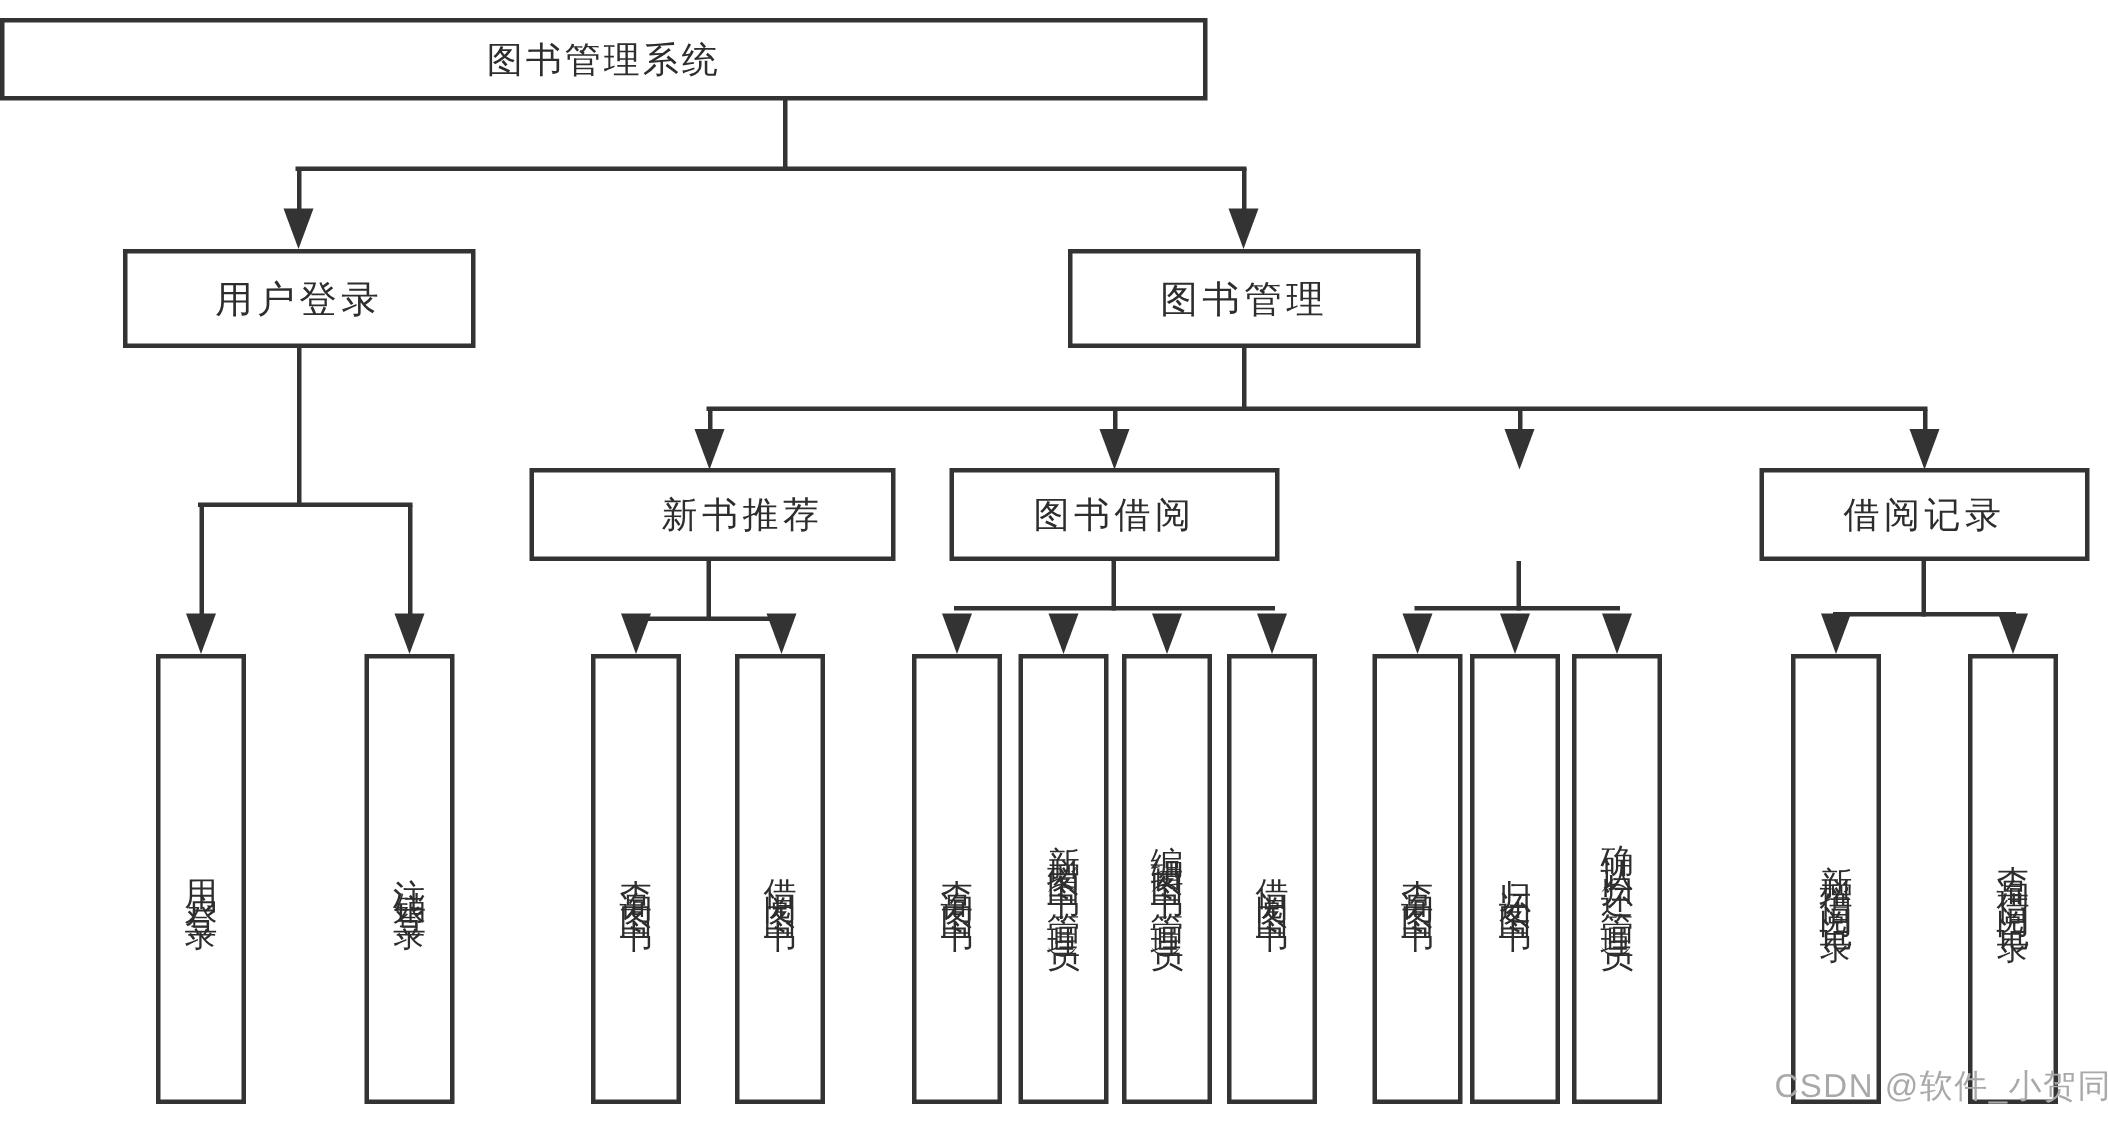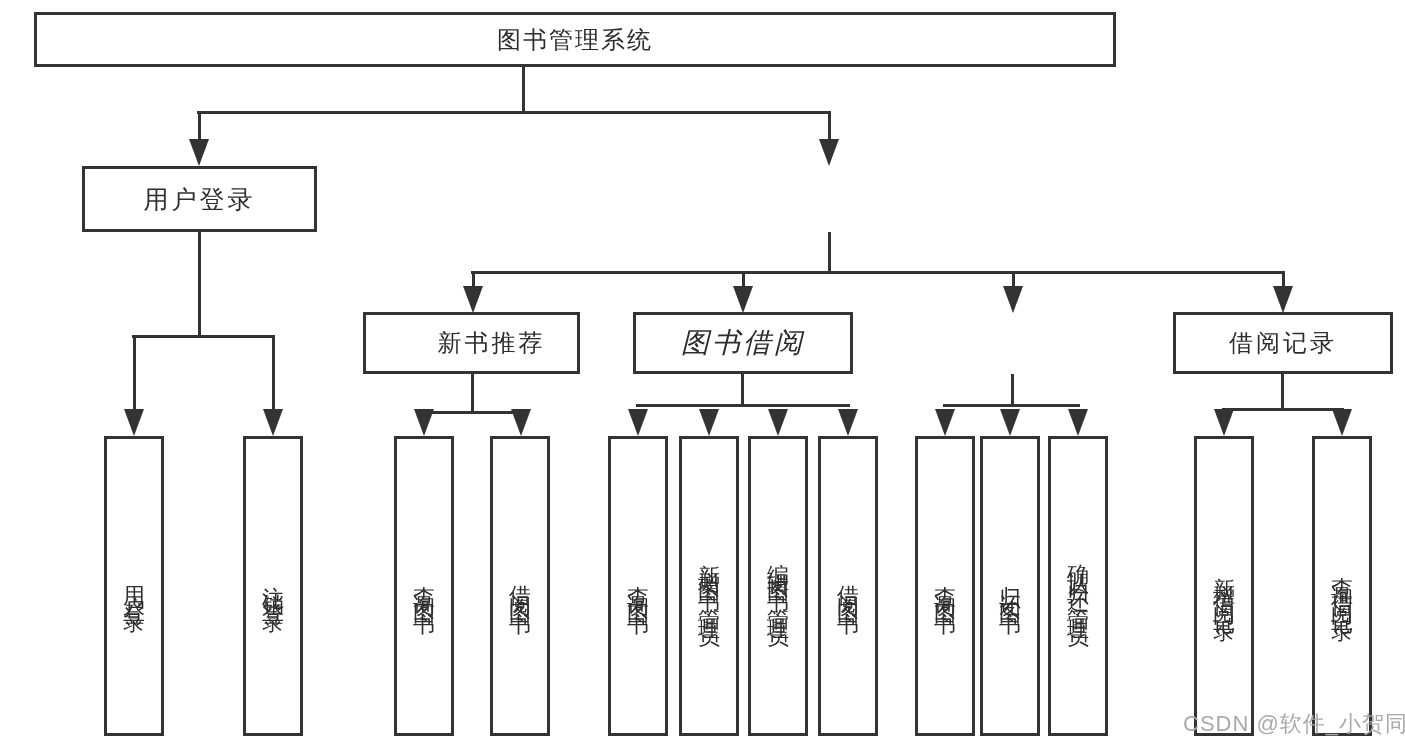--- a/index.html
+++ b/index.html
@@ -27,58 +27,61 @@
   .watermark{
     position:absolute;left:1183px;top:709px;font-size:22px;color:#a9a9a9;
     white-space:nowrap;z-index:5;letter-spacing:1px;
   }
 </style>
 </head>
 <body>
 
 <div id="canvas">
 
-  <div class="box" style="left:34px;top:12px;width:1082px;height:55px;justify-content:center;">
+  <div class="box" style="left:0;top:12px;width:805px;height:55px;justify-content:center;">
     <span class="hlabel root-label">图书管理系统</span>
   </div>
 
   <div class="vl" style="left:522px;top:65px;height:48px;"></div>
   <div class="hl" style="left:197px;top:111px;width:634px;"></div>
   <div class="vl" style="left:198px;top:112px;height:30px;"></div>
   <div class="vl" style="left:828px;top:112px;height:30px;"></div>
   <div class="arrow" style="left:189px;top:139px;"></div>
   <div class="arrow" style="left:819px;top:139px;"></div>
 
   <div class="box" style="left:82px;top:166px;width:235px;height:66px;">
     <span class="hlabel">用户登录</span>
+  </div>
+  <div class="box" style="left:712px;top:166px;width:235px;height:66px;">
+    <span class="hlabel">图书管理</span>
   </div>
 
   <div class="vl" style="left:198px;top:232px;height:105px;"></div>
   <div class="hl" style="left:132px;top:335px;width:143px;"></div>
   <div class="vl" style="left:133px;top:337px;height:74px;"></div>
   <div class="vl" style="left:272px;top:337px;height:74px;"></div>
   <div class="arrow" style="left:124px;top:409px;"></div>
   <div class="arrow" style="left:263px;top:409px;"></div>
 
   <div class="vl" style="left:828px;top:232px;height:41px;"></div>
   <div class="hl" style="left:471px;top:271px;width:814px;"></div>
   <div class="vl" style="left:472px;top:273px;height:16px;"></div>
   <div class="vl" style="left:742px;top:273px;height:16px;"></div>
   <div class="vl" style="left:1012px;top:273px;height:16px;"></div>
   <div class="vl" style="left:1282px;top:273px;height:16px;"></div>
   <div class="arrow" style="left:463px;top:286px;"></div>
   <div class="arrow" style="left:733px;top:286px;"></div>
   <div class="arrow" style="left:1003px;top:286px;"></div>
   <div class="arrow" style="left:1273px;top:286px;"></div>
 
-  <div class="box" style="left:363px;top:312px;width:217px;height:62px;padding-left:40px;">
+  <div class="box" style="left:353px;top:312px;width:244px;height:62px;padding-left:40px;">
     <span class="hlabel" style="font-size:24px;">新书推荐</span>
   </div>
   <div class="box" style="left:633px;top:312px;width:220px;height:62px;">
-    <span class="hlabel" style="font-size:28px;font-style:italic;">图书借阅</span>
+    <span class="hlabel" style="font-size:24px;">图书借阅</span>
   </div>
   <div class="box" style="left:1173px;top:312px;width:220px;height:62px;">
     <span class="hlabel" style="font-size:24px;">借阅记录</span>
   </div>
 
   <div class="vl" style="left:471px;top:374px;height:39px;"></div>
   <div class="hl" style="left:422px;top:411px;width:101px;"></div>
   <div class="arrow" style="left:414px;top:409px;"></div>
   <div class="arrow" style="left:511px;top:409px;"></div>
 

